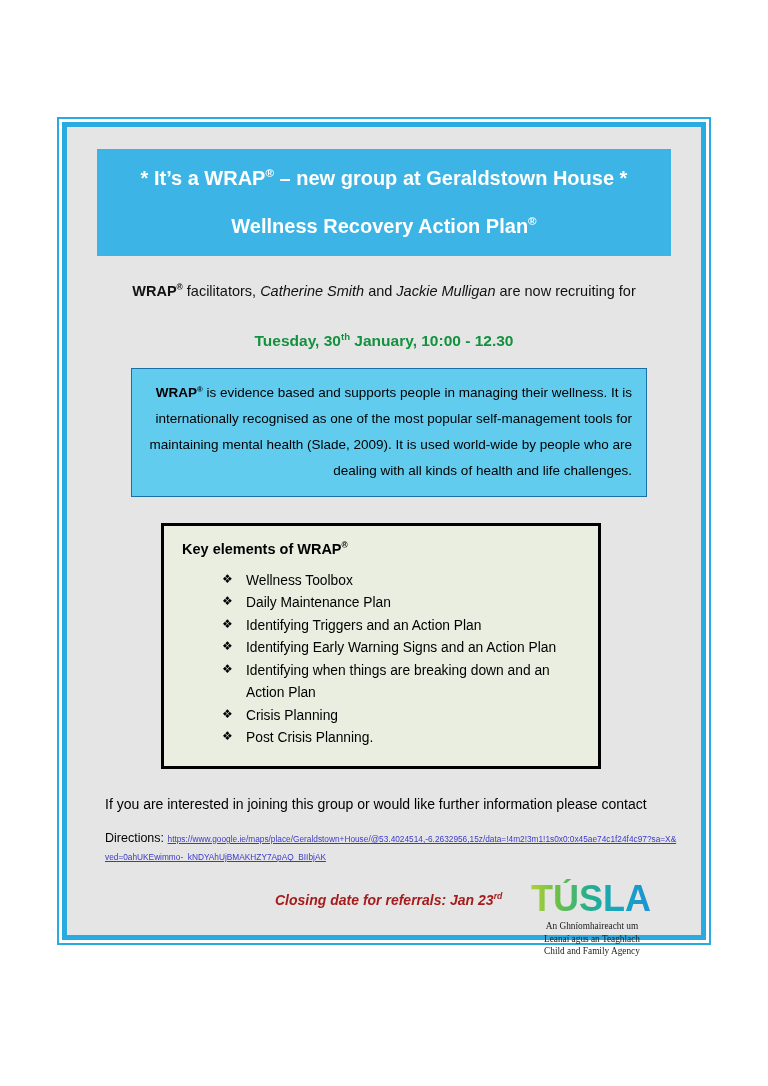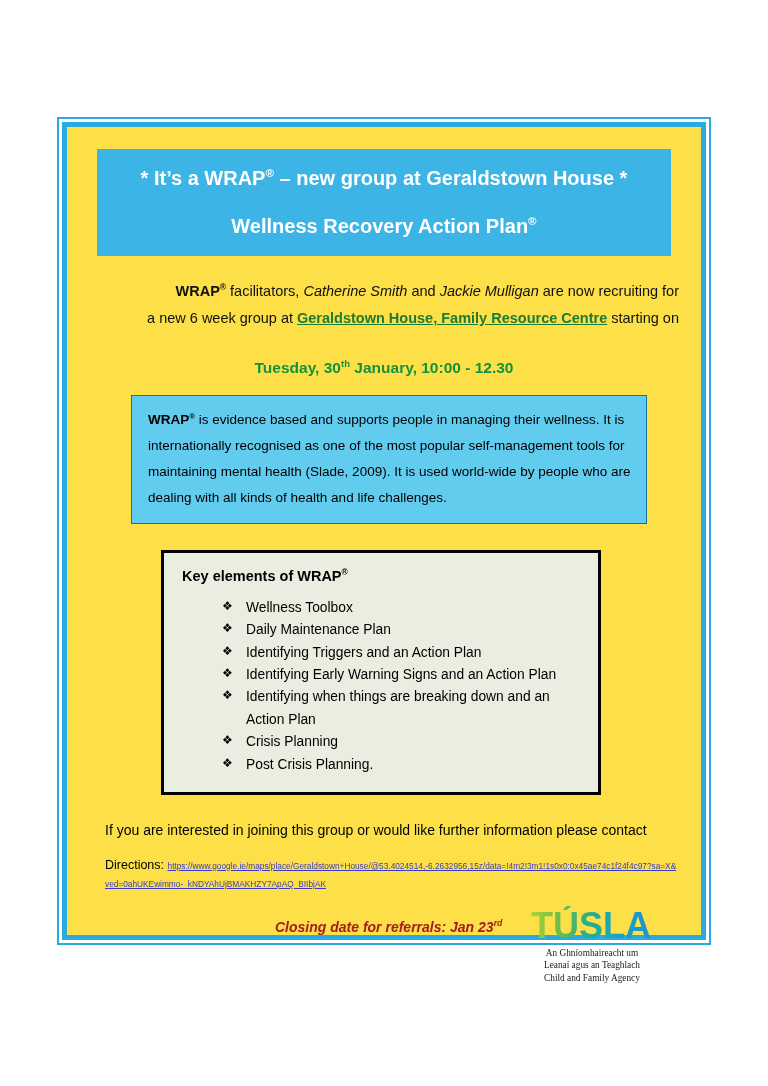--- a/index.html
+++ b/index.html
@@ -26,21 +26,21 @@
     box-sizing: border-box;
     border: 2px solid #29ABE2;
     padding: 3px;
     background: #ffffff;
   }
   #poster-inner {
     box-sizing: border-box;
     width: 100%;
     height: 100%;
     border: 5px solid #29ABE2;
-    background: #fde047;
+    background: #e5e5e5;
     padding: 0;
     position: relative;
   }
   #poster-content {
     position: absolute;
     left: 0; top: 0; right: 0; bottom: 0;
     padding: 18px 22px 10px 22px;
     box-sizing: border-box;
   }
 
@@ -55,21 +55,21 @@
     font-size: 20px;
     line-height: 1.05;
   }
   #title-banner .t-line1 { display: block; }
   #title-banner .t-line2 { display: block; margin-top: 26px; }
   sup.reg { font-size: 0.58em; vertical-align: super; font-weight: bold; }
 
   
   #intro-block {
     margin-top: 22px;
-    text-align: right;
+    text-align: center;
     font-size: 14.5px;
     line-height: 1.85;
     color: #111111;
   }
   #intro-block .bold { font-weight: bold; }
   #intro-block .ital  { font-style: italic; }
   .venue-link {
     color: #1E7B34;
     font-weight: bold;
     text-decoration: underline;
@@ -85,20 +85,21 @@
 
   
   #desc-box {
     margin: 18px 32px 0 42px;
     background: #62CCEF;
     border: 1px solid #1B6FA8;
     padding: 11px 14px 12px 16px;
     font-size: 13.5px;
     line-height: 1.92;
     color: #000000;
+    text-align: right;
   }
   #desc-box .bold { font-weight: bold; }
 
   
   #key-box {
     margin: 26px 78px 0 72px;
     background: #E9EEE0;
     border: 2px solid #000000;
     padding: 0;
   }
@@ -202,21 +203,20 @@
   <div id="poster-inner">
     <div id="poster-content">
 
       <div id="title-banner">
         <span class="t-line1"><span>* It’s a WRAP</span><sup class="reg">®</sup><span> – new group at Geraldstown House *</span></span>
         <span class="t-line2"><span>Wellness Recovery Action Plan</span><sup class="reg">®</sup></span>
       </div>
 
       <div id="intro-block">
         <div><span class="bold">WRAP</span><sup class="reg">®</sup><span> facilitators, </span><span class="ital">Catherine Smith</span><span> and </span><span class="ital">Jackie Mulligan</span><span> are now recruiting for</span></div>
-        <div><span>a new 6 week group at </span><a href="#" class="venue-link">Geraldstown House, Family Resource Centre</a><span> starting on</span></div>
       </div>
 
       <div id="date-line"><span>Tuesday, 30</span><sup class="ord">th</sup><span> January, 10:00 - 12.30</span></div>
 
       <div id="desc-box">
         <span class="bold">WRAP</span><sup class="reg">®</sup><span> is evidence based and supports people in managing their wellness. It is internationally recognised as one of the most popular self-management tools for maintaining mental health (Slade, 2009).  It is used world-wide by people who are dealing with all kinds of health and life challenges.</span>
       </div>
 
       <div id="key-box">
         <div id="key-box-inner">

